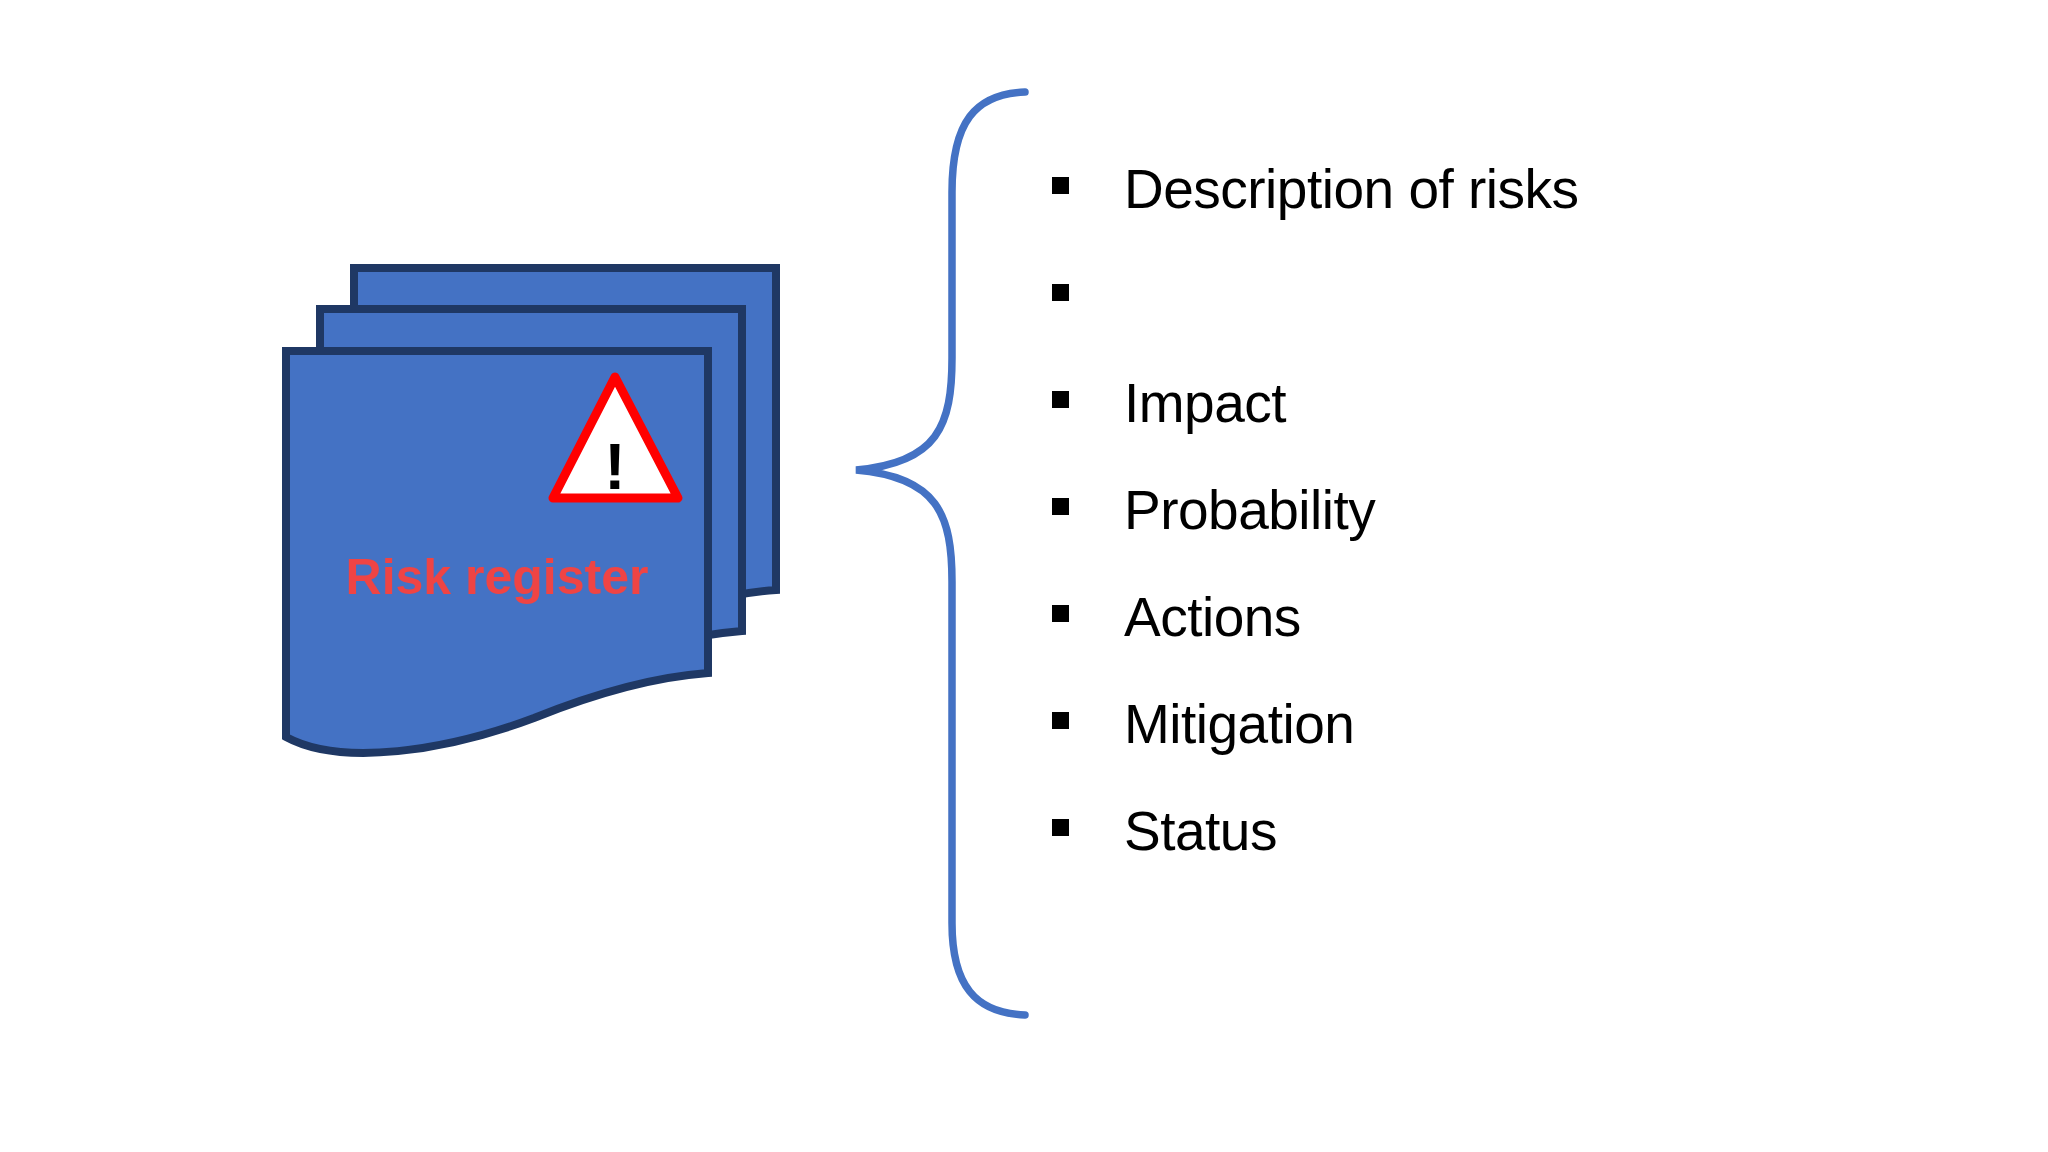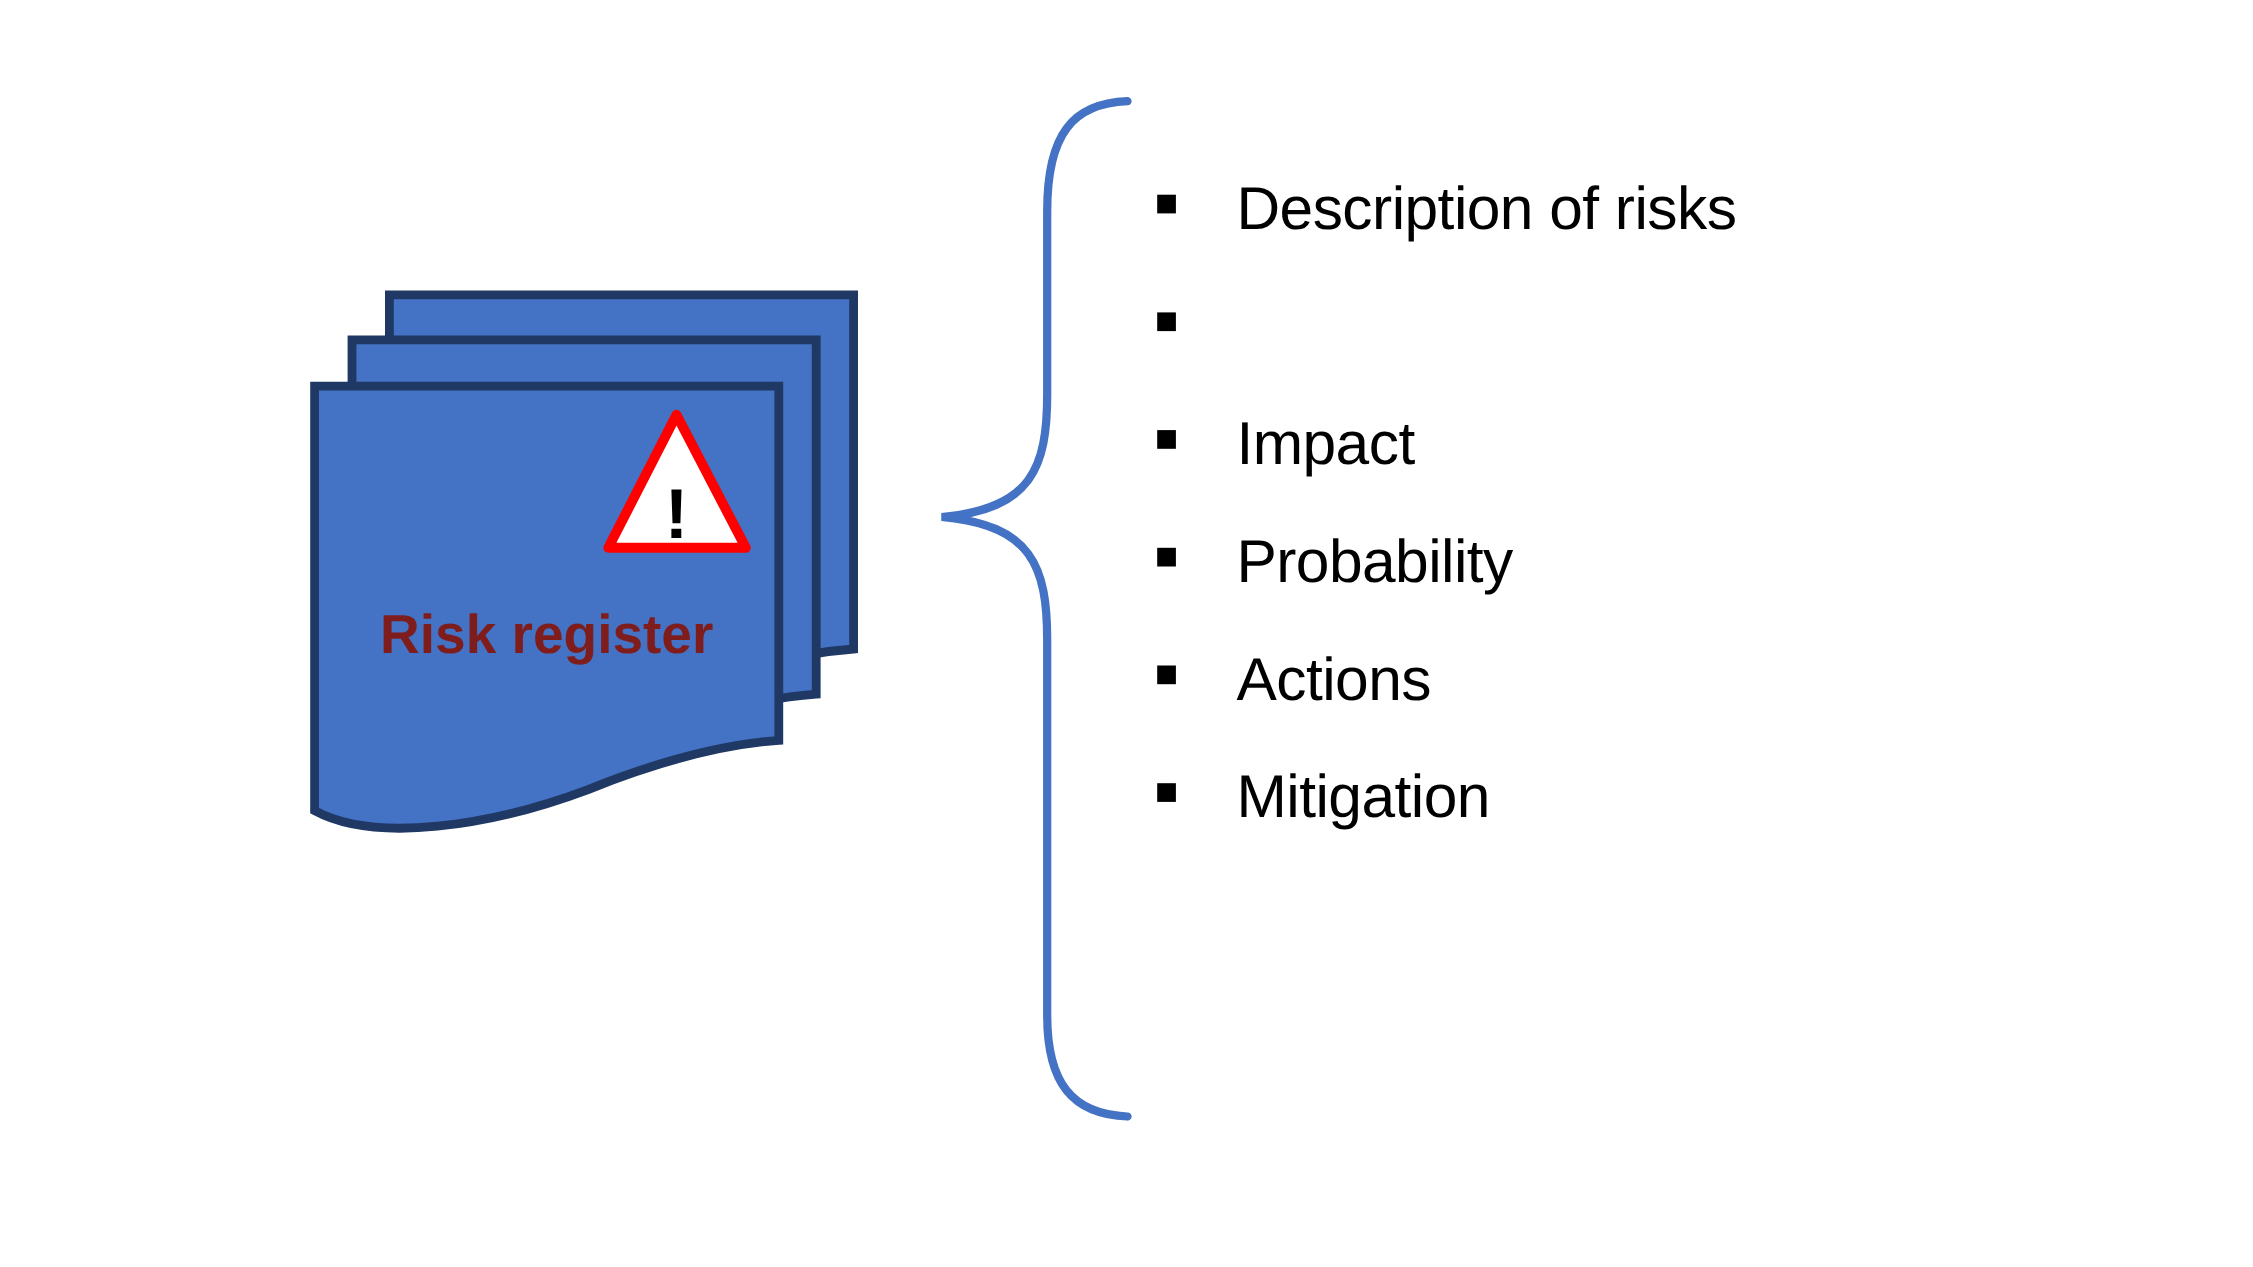--- a/index.html
+++ b/index.html
@@ -7,21 +7,21 @@
     position:relative;
     width:2048px;height:1152px;
     background:#ffffff;
     overflow:hidden;
     font-family:"Liberation Sans","DejaVu Sans",sans-serif;
   }
   .doc-stack-svg{position:absolute;left:250px;top:230px;width:560px;height:560px;}
   .doc-label{
     position:absolute;left:286px;top:549px;width:422px;
     text-align:center;
-    font-size:50px;font-weight:bold;color:#7f1d1d;
+    font-size:50px;font-weight:bold;color:#ef4444;
     letter-spacing:0px;line-height:56px;
   }
   .brace-svg{position:absolute;left:840px;top:80px;width:200px;height:950px;}
   .risk-list{
     position:absolute;left:1052px;top:136px;
     display:flex;flex-direction:column;
   }
   .risk-item{
     display:flex;align-items:center;
     height:107px;
@@ -84,15 +84,19 @@
       <span class="item-label">Probability</span>
     </div>
     <div class="risk-item">
       <span class="bullet"></span>
       <span class="item-label">Actions</span>
     </div>
     <div class="risk-item">
       <span class="bullet"></span>
       <span class="item-label">Mitigation</span>
     </div>
+    <div class="risk-item">
+      <span class="bullet"></span>
+      <span class="item-label">Status</span>
+    </div>
   </div>
 
 </div>
 
 </body></html>

